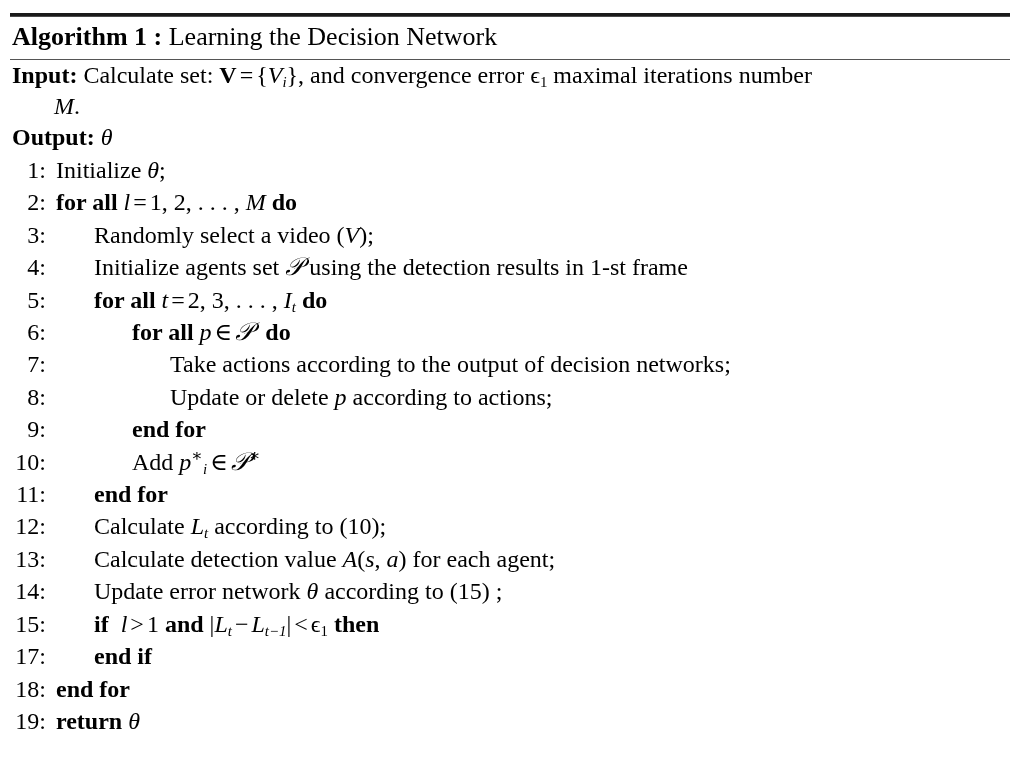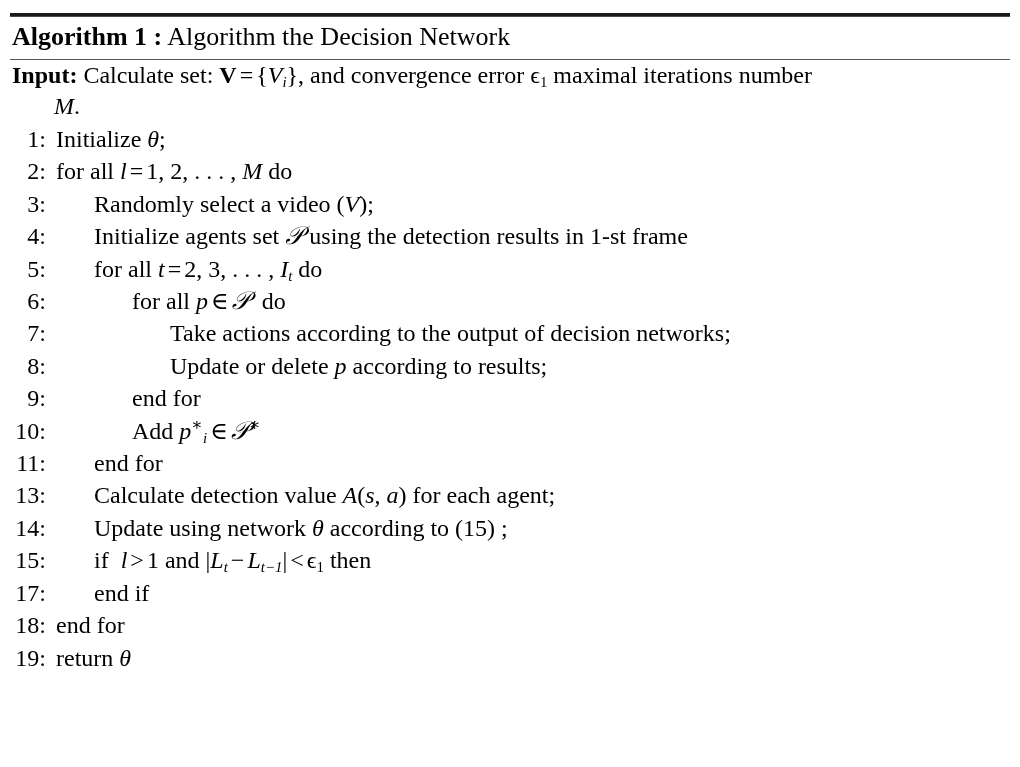--- a/index.html
+++ b/index.html
@@ -88,21 +88,21 @@
   }
   .step-body {
     flex: 1 1 auto;
   }
   .ind-0 { padding-left: 0px; }
   .ind-1 { padding-left: 38px; }
   .ind-2 { padding-left: 76px; }
   .ind-3 { padding-left: 114px; }
 
   
-  .kw { font-weight: normal; }
+  .kw { font-weight: bold; }
   .mi {
     font-family: "Liberation Serif", "DejaVu Serif", serif;
     font-style: italic;
   }
   .mn { font-style: normal; }
   .mb { font-weight: bold; font-style: normal; }
   .op { font-style: normal; padding: 0 3px; }
   .cal {
     font-family: "DejaVu Serif", serif;
     font-style: italic;
@@ -119,36 +119,40 @@
 </style>
 </head>
 <body>
 
 <div id="algorithm-block">
 
   <div class="rule-top"></div>
 
   <div class="alg-title">
     <span class="t-bold">Algorithm 1 :</span>
-    <span class="t-rest">Algorithm the Decision Network</span>
+    <span class="t-rest">Learning the Decision Network</span>
   </div>
 
   <div class="rule-mid"></div>
 
   <div class="io-line">
     <span class="io-label">Input:</span>
     <span>Calculate set:</span>
     <span class="mb">V</span><span class="op">=</span><span class="mn">{</span><span class="mi">V</span><sub>i</sub><span class="mn">}</span><span>, and convergence error</span>
     <span class="mn">ϵ</span><sub class="mn">1</sub>
     <span>maximal iterations number</span>
   </div>
   <div class="io-cont">
     <span class="mi">M</span><span>.</span>
   </div>
 
+  <div class="io-line">
+    <span class="io-label">Output:</span>
+    <span class="mi">θ</span>
+  </div>
 
   <div class="steps">
 
     <div class="step">
       <span class="step-num">1:</span>
       <span class="step-body ind-0"><span>Initialize</span> <span class="mi">θ</span><span>;</span></span>
     </div>
 
     <div class="step">
       <span class="step-num">2:</span>
@@ -175,47 +179,51 @@
       <span class="step-body ind-2"><span class="kw">for all</span> <span class="mi">p</span><span class="op">∈</span><span class="cal">𝒫</span>&nbsp; <span class="kw">do</span></span>
     </div>
 
     <div class="step">
       <span class="step-num">7:</span>
       <span class="step-body ind-3">Take actions according to the output of decision networks;</span>
     </div>
 
     <div class="step">
       <span class="step-num">8:</span>
-      <span class="step-body ind-3"><span>Update or delete</span> <span class="mi">p</span> <span>according to results;</span></span>
+      <span class="step-body ind-3"><span>Update or delete</span> <span class="mi">p</span> <span>according to actions;</span></span>
     </div>
 
     <div class="step">
       <span class="step-num">9:</span>
       <span class="step-body ind-2 kw">end for</span>
     </div>
 
     <div class="step">
       <span class="step-num">10:</span>
       <span class="step-body ind-2"><span>Add</span> <span class="mi">p</span><sup class="star">∗</sup><sub>i</sub><span class="op">∈</span><span class="cal">𝒫</span><sup class="star">∗</sup></span>
     </div>
 
     <div class="step">
       <span class="step-num">11:</span>
       <span class="step-body ind-1 kw">end for</span>
     </div>
 
+    <div class="step">
+      <span class="step-num">12:</span>
+      <span class="step-body ind-1"><span>Calculate</span> <span class="mi">L</span><sub>t</sub> <span>according to (10);</span></span>
+    </div>
 
     <div class="step">
       <span class="step-num">13:</span>
       <span class="step-body ind-1"><span>Calculate detection value</span> <span class="mi">A</span><span class="mn">(</span><span class="mi">s</span><span class="mn">,&nbsp;</span><span class="mi">a</span><span class="mn">)</span> <span>for each agent;</span></span>
     </div>
 
     <div class="step">
       <span class="step-num">14:</span>
-      <span class="step-body ind-1"><span>Update using network</span> <span class="mi">θ</span> <span>according to (15) ;</span></span>
+      <span class="step-body ind-1"><span>Update error network</span> <span class="mi">θ</span> <span>according to (15) ;</span></span>
     </div>
 
     <div class="step">
       <span class="step-num">15:</span>
       <span class="step-body ind-1"><span class="kw">if</span>&nbsp; <span class="mi">l</span><span class="op">&gt;</span><span class="mn">1</span> <span class="kw">and</span> <span class="mn">|</span><span class="mi">L</span><sub>t</sub><span class="op">−</span><span class="mi">L</span><sub>t−1</sub><span class="mn">|</span><span class="op">&lt;</span><span class="mn">ϵ</span><sub class="mn">1</sub> <span class="kw">then</span></span>
     </div>
 
 
     <div class="step">
       <span class="step-num">17:</span>

